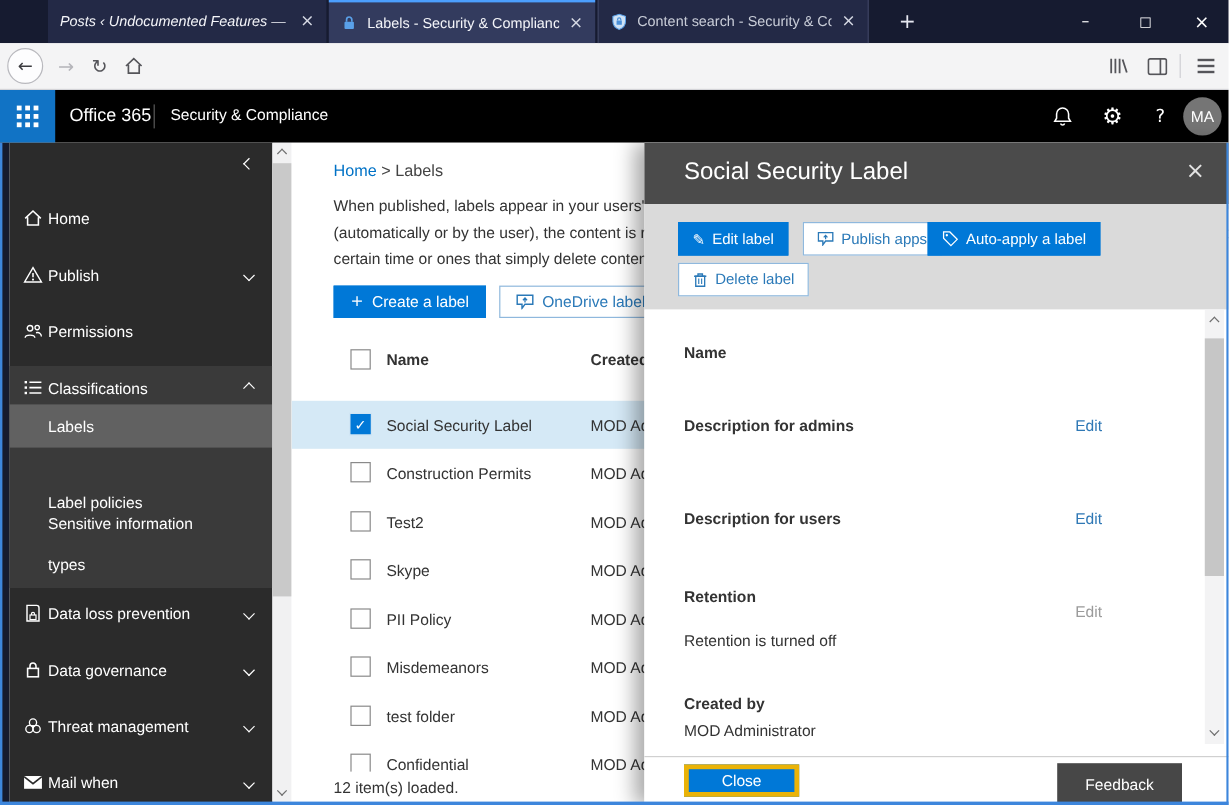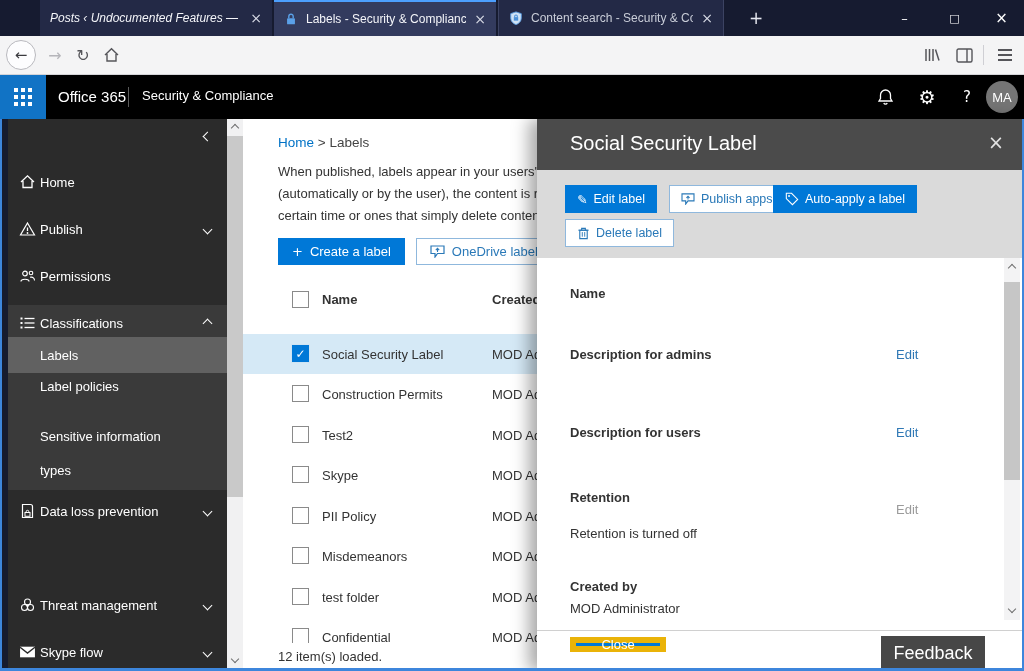--- a/index.html
+++ b/index.html
@@ -147,25 +147,25 @@
   .p-body { position:absolute; left:0; top:139px; width:487px; height:372px; background:#fff; }
   .fld-label { position:absolute; left:33px; font-size:13px; font-weight:700; color:#333; }
   .fld-value { position:absolute; left:33px; font-size:13px; color:#333; }
   .fld-edit { position:absolute; left:359px; font-size:13px; color:#2f78b5; }
   .fld-edit-muted { color:#9b9b9b; }
   .p-scroll { position:absolute; right:4px; top:0; width:16px; height:362px; background:#f3f3f4; }
   .ps-thumb { position:absolute; left:0; top:24px; width:16px; height:198px; background:#c6c6c6; }
   .ps-up { position:absolute; left:5px; top:7px; } .ps-down { position:absolute; left:5px; bottom:8px; }
   .p-footer { position:absolute; left:0; top:511px; width:487px; height:41px; background:#fff;
               border-top:1px solid #d0d0d0; }
-  .closebtn { position:absolute; left:33px; top:6px; width:96px; height:15px; background:#0078d7;
-              color:#fff; border:6px solid #eab308; font-size:13px; display:flex; align-items:center;
+  .closebtn { position:absolute; left:33px; top:6px; width:96px; height:27px; background:#0078d7;
+              color:#fff; border:4px solid #eab308; font-size:13px; display:flex; align-items:center;
               justify-content:center; }
   .feedback { position:absolute; left:881px; top:517px; width:104px; height:35px; background:#474747;
-              color:#fff; font-size:18px; display:flex; align-items:center; justify-content:center; z-index:20; }
+              color:#fff; font-size:13px; display:flex; align-items:center; justify-content:center; z-index:20; }
 
   svg { display:block; }
 </style>
 </head>
 <body>
 
 <div class="window">
 
   <div class="tabbar">
     <div class="tab tab1">
@@ -318,39 +318,49 @@
               <line x1="5" y1="12.5" x2="15" y2="12.5" stroke="#fff" stroke-width="1.3"></line>
             </svg>
         </span>
         <span class="lbl">Classifications</span>
         <span class="chev chev-up"></span>
       </div>
 
       <div class="sb-item" style="top:221px">
         <span class="lbl">Labels</span>
       </div>
-      <div class="sb-item" style="top:252px">
+      <div class="sb-item" style="top:284px">
         <span class="lbl">Label policies</span>
       </div>
       <div class="sb-item" style="top:303px; height:64px">
         <span class="lbl" style="white-space:normal; width:150px; line-height:34px">Sensitive information types</span>
       </div>
 
       <div class="sb-item" style="top:377px">
         <span class="ic">
           <svg width="17" height="16" viewBox="0 0 16 16">
               <path d="M3 1.5 H11 a2 2 0 0 1 2 2 V14.5 H3 Z" fill="none" stroke="#fff" stroke-width="1.2"></path>
               <rect x="5.5" y="9.5" width="5" height="3.8" fill="none" stroke="#fff" stroke-width="1"></rect>
               <path d="M6.7 9.5 V8.6 a1.3 1.3 0 0 1 2.6 0 V9.5" fill="none" stroke="#fff" stroke-width="1"></path>
             </svg>
         </span>
         <span class="lbl">Data loss prevention</span>
         <span class="chev chev-down"></span>
       </div>
 
+      <div class="sb-item" style="top:424px">
+        <span class="ic">
+          <svg width="17" height="16" viewBox="0 0 16 16">
+              <rect x="3.5" y="7" width="9" height="7" fill="none" stroke="#fff" stroke-width="1.3"></rect>
+              <path d="M5.5 7 V5 a2.5 2.5 0 0 1 5 0 V7" fill="none" stroke="#fff" stroke-width="1.3"></path>
+            </svg>
+        </span>
+        <span class="lbl">Data governance</span>
+        <span class="chev chev-down"></span>
+      </div>
 
       <div class="sb-item" style="top:471px">
         <span class="ic">
           <svg width="17" height="16" viewBox="0 0 16 16">
               <circle cx="8" cy="5" r="3" fill="none" stroke="#fff" stroke-width="1.1"></circle>
               <circle cx="5" cy="10.5" r="3" fill="none" stroke="#fff" stroke-width="1.1"></circle>
               <circle cx="11" cy="10.5" r="3" fill="none" stroke="#fff" stroke-width="1.1"></circle>
               <circle cx="8" cy="8.5" r="1.2" fill="#fff"></circle>
             </svg>
         </span>
@@ -358,21 +368,21 @@
         <span class="chev chev-down"></span>
       </div>
 
       <div class="sb-item" style="top:518px">
         <span class="ic">
           <svg width="17" height="14" viewBox="0 0 16 13">
               <rect x="1" y="1.5" width="14" height="10" fill="#fff"></rect>
               <path d="M1 2 L8 7.5 L15 2" fill="none" stroke="#2b2b2b" stroke-width="1.3"></path>
             </svg>
         </span>
-        <span class="lbl">Skype flow</span>
+        <span class="lbl">Mail when</span>
         <span class="chev chev-down"></span>
       </div>
     </div>
 
     <div class="navscroll">
       <span class="sc-ar sc-up ns-up"></span>
       <div class="ns-thumb"></div>
       <span class="sc-ar sc-down ns-down"></span>
     </div>
 

